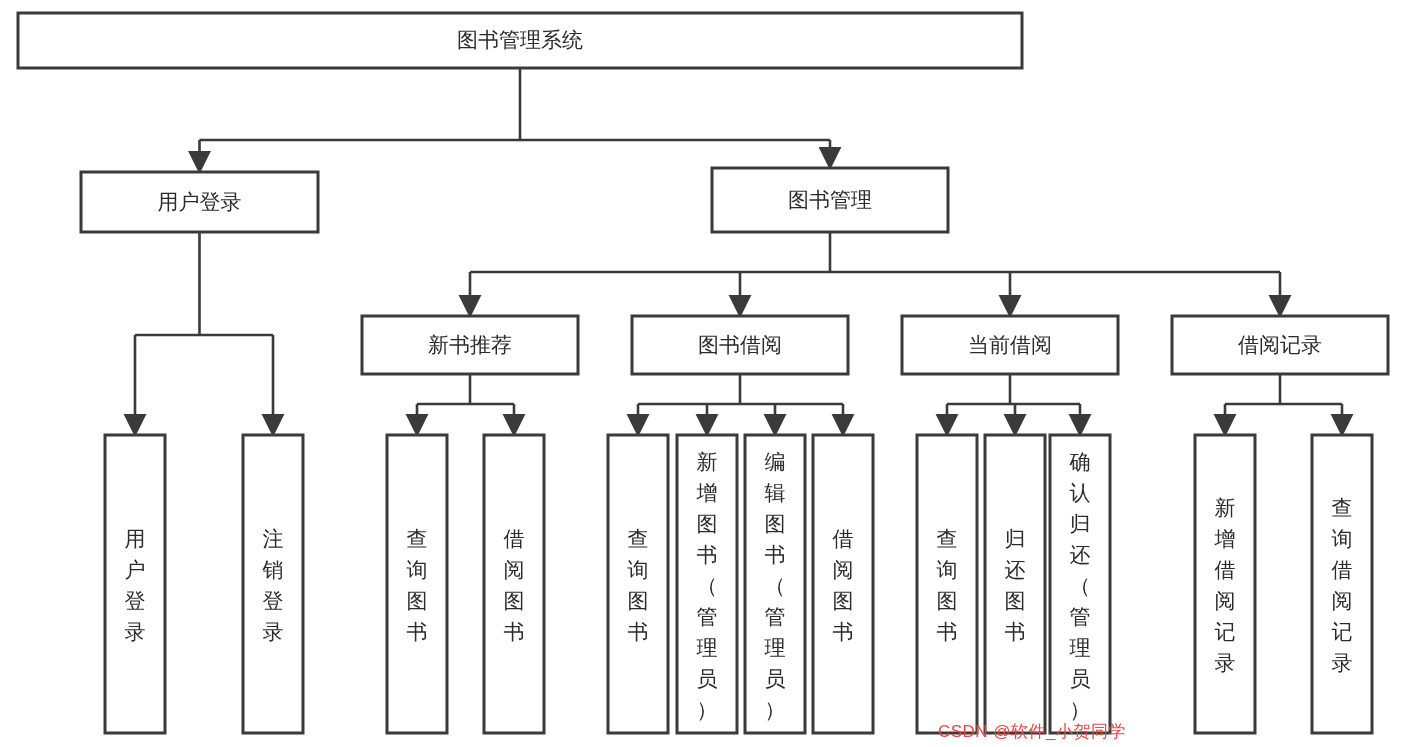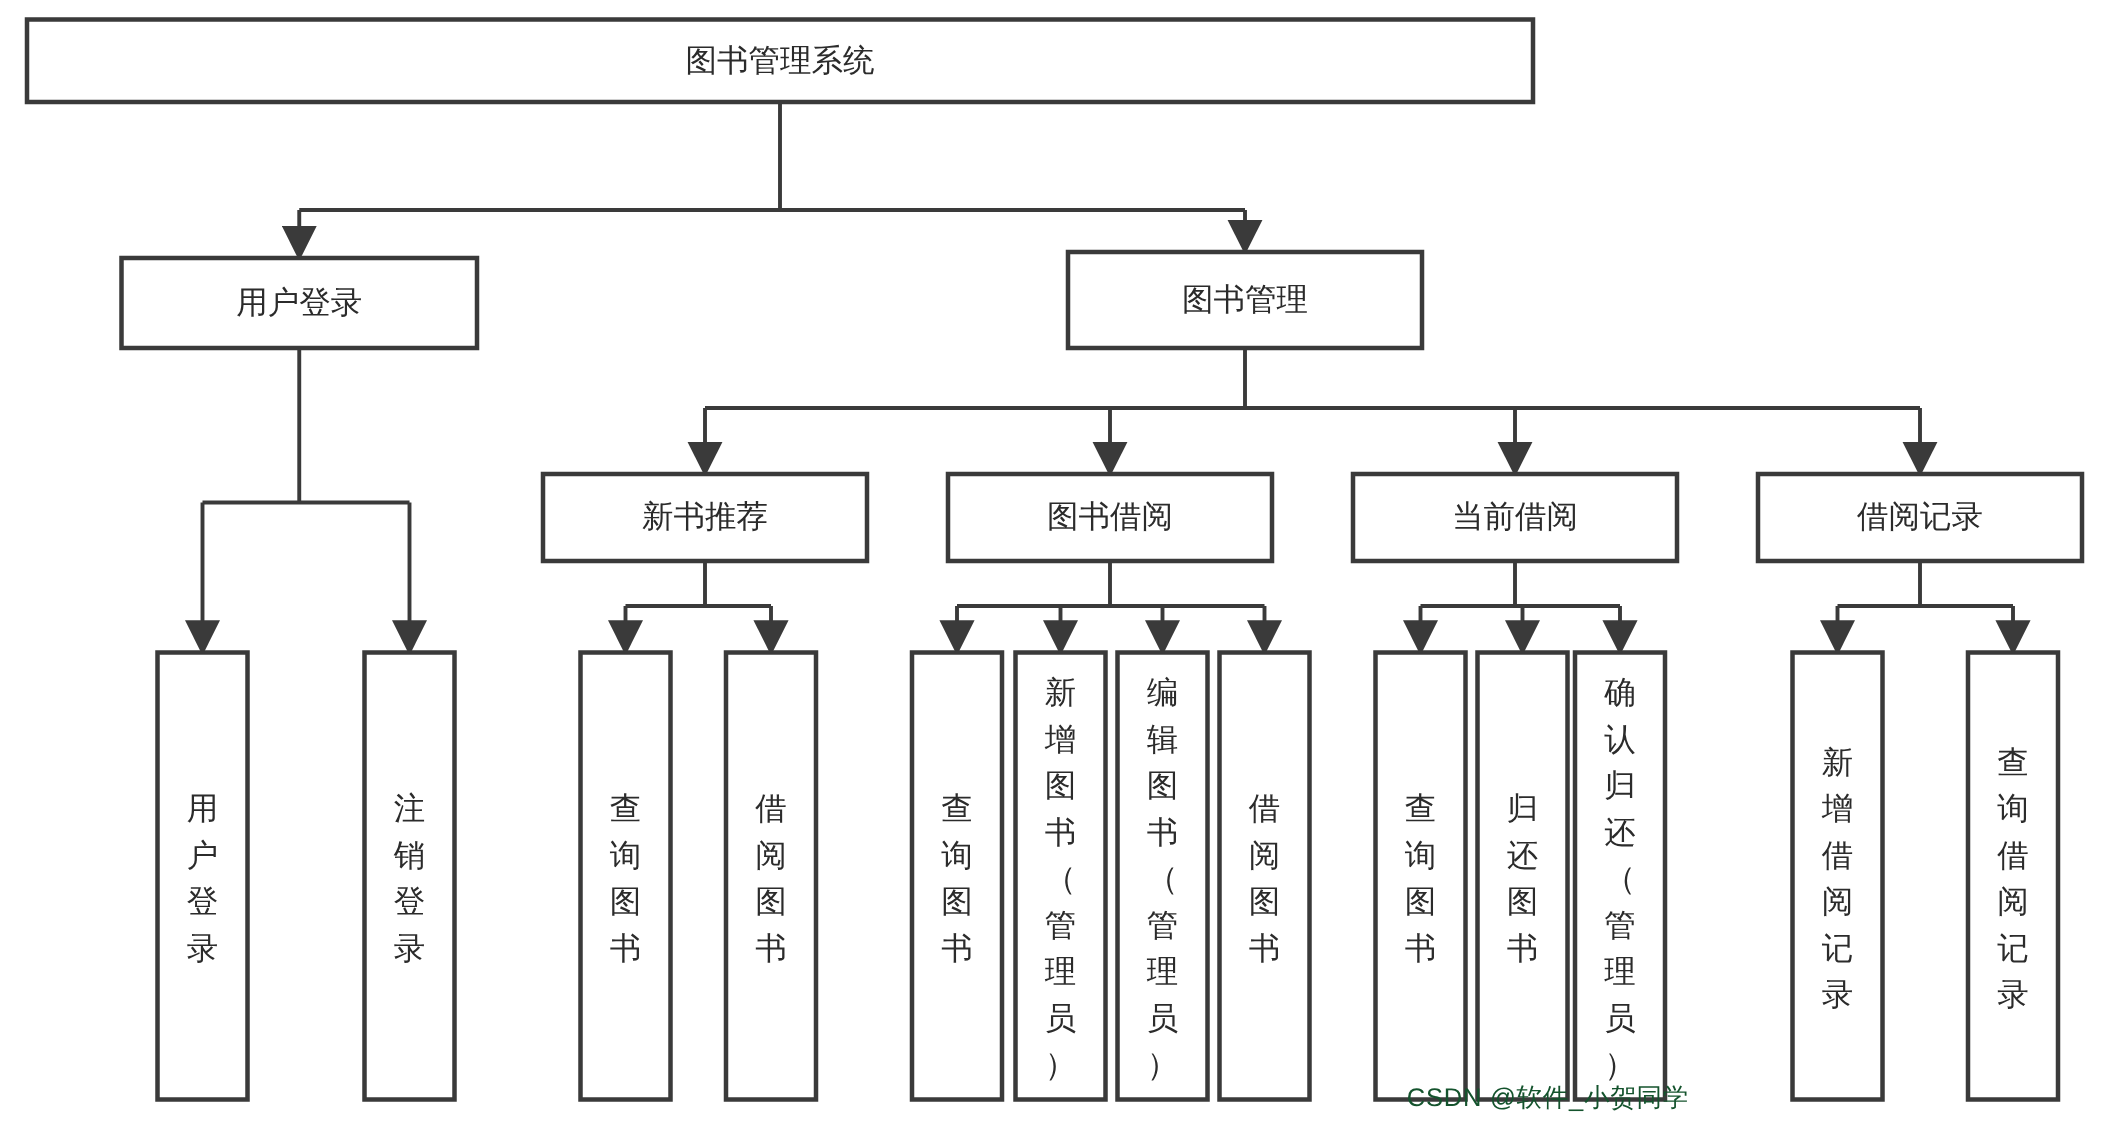--- a/index.html
+++ b/index.html
@@ -52,21 +52,21 @@
     font-family: "Liberation Sans", "DejaVu Sans", sans-serif;
     font-size: 21px;
     text-anchor: middle;
   }
   .watermark {
     position: absolute;
     right: 8px;
     bottom: 4px;
     font-family: "Liberation Sans", "DejaVu Sans", sans-serif;
     font-size: 17px;
-    color: #14532d;
+    color: #ef4444;
     letter-spacing: 0.5px;
     white-space: nowrap;
     pointer-events: none;
   }
 </style>
 </head>
 <body>
 
 <div id="diagram-root">
   <svg id="flow" viewBox="0 0 1405 747">

